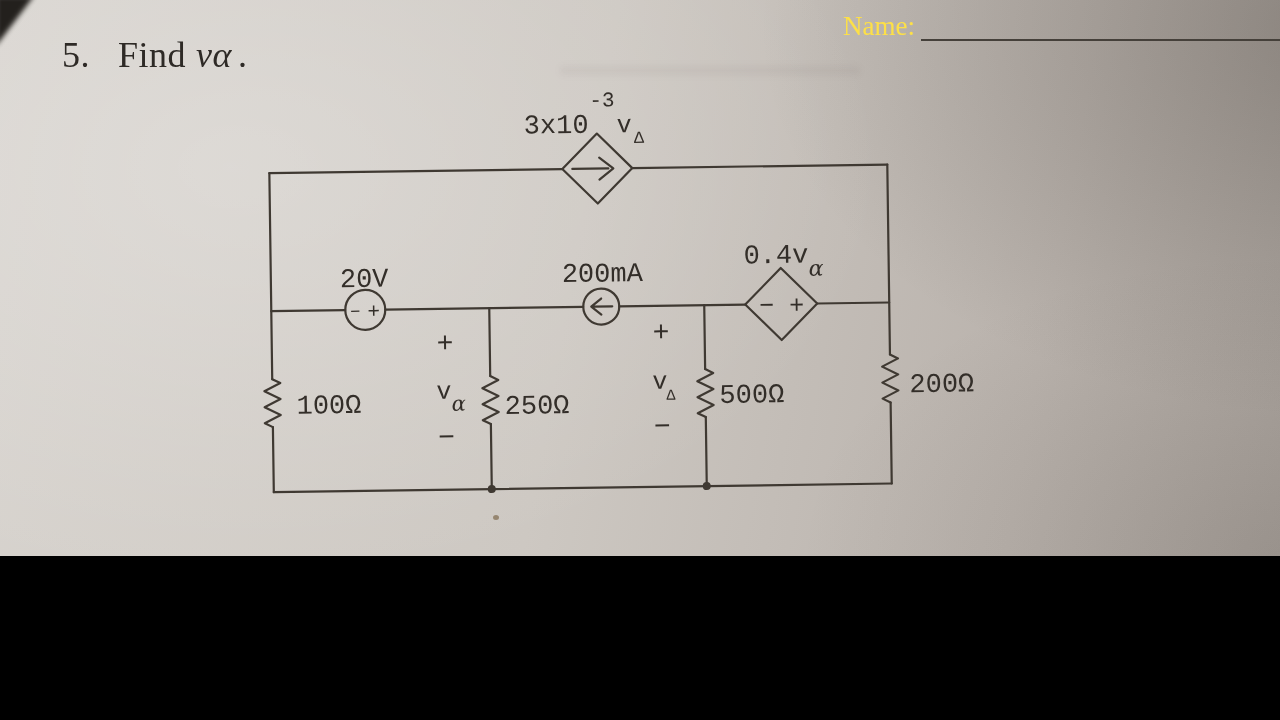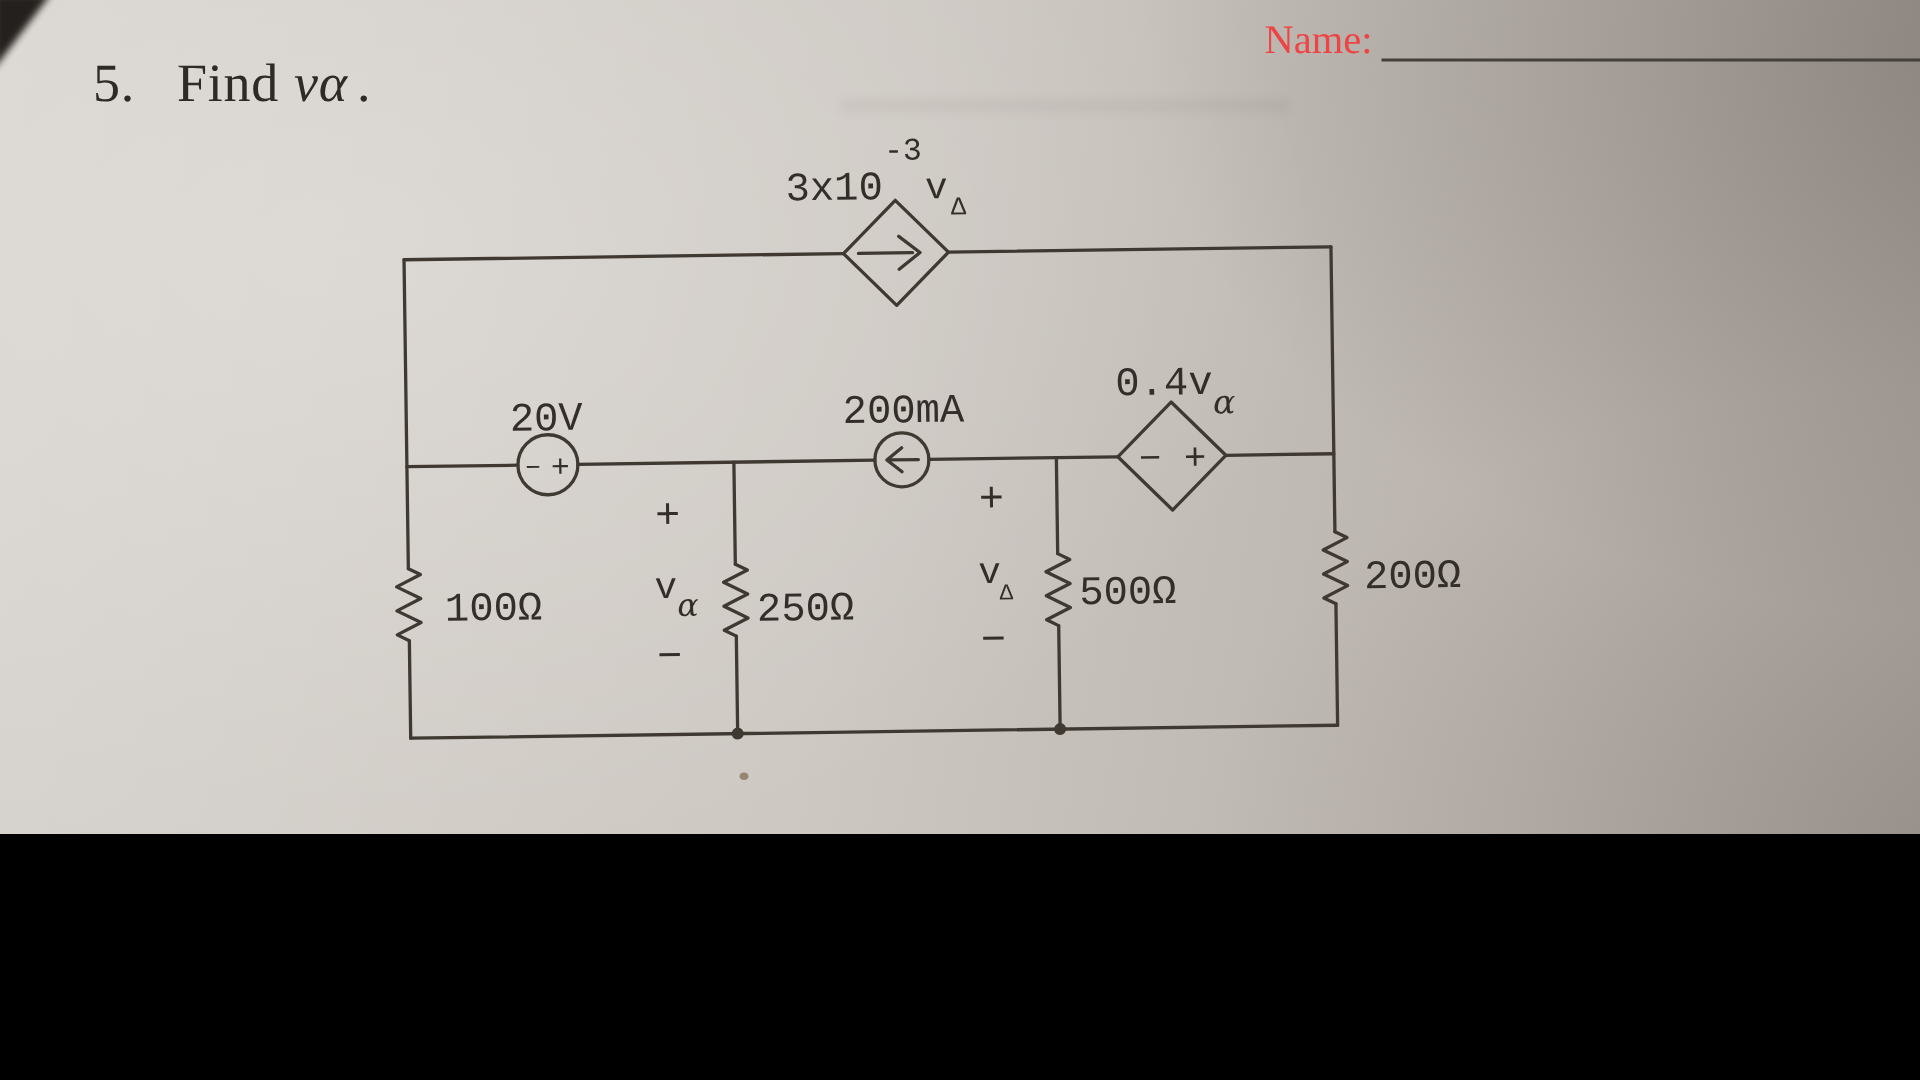--- a/index.html
+++ b/index.html
@@ -25,21 +25,21 @@
     background:#8d7b62;filter:blur(.4px);opacity:.85;}
   
   .problem-title{
     position:absolute;left:62px;top:34px;font-size:36px;color:#2e2a26;
     letter-spacing:.5px;
   }
   .problem-title .num{margin-right:28px;}
   .problem-title .var{font-style:italic;margin-left:10px;}
   .problem-title .dot{margin-left:6px;}
   .name-label{
-    position:absolute;left:843px;top:11px;font-size:27px;color:#ef4444;
+    position:absolute;left:843px;top:11px;font-size:27px;color:#fde047;
   }
   .name-underline{
     position:absolute;left:921px;top:39px;width:359px;height:0;
     border-top:2px solid #45403a;
   }
   
   svg{position:absolute;left:0;top:0;}
   .ctext{font-family:"Liberation Mono","DejaVu Sans Mono",monospace;fill:#332e29;}
   .greek{font-family:"DejaVu Serif",serif;font-style:italic;fill:#332e29;}
 </style>

